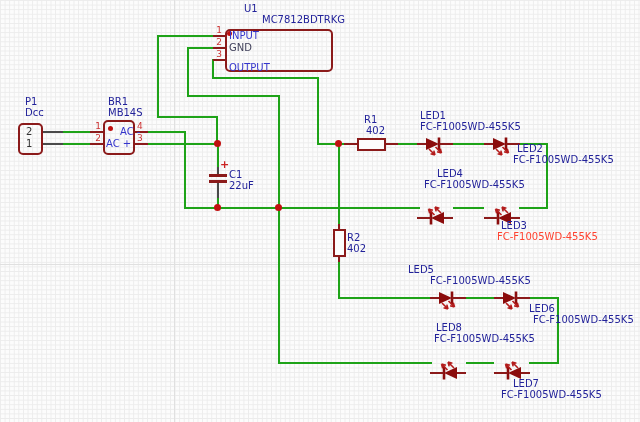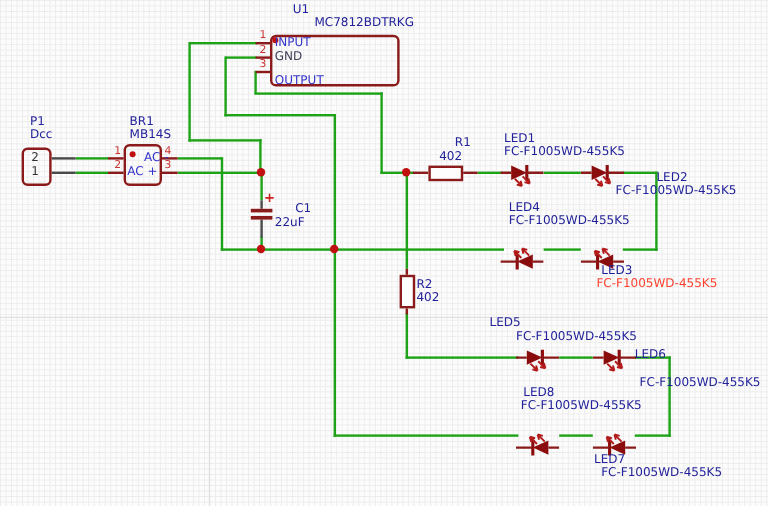--- a/index.html
+++ b/index.html
@@ -136,29 +136,29 @@
     <div class="lbl" style="left:108px;top:96px">BR1</div>
     <div class="lbl" style="left:108px;top:107px">MB14S</div>
   </div>
 
   <div>
     <div class="gstub" style="left:217px;top:167px;width:2px;height:7px"></div>
     <div class="gstub" style="left:217px;top:183px;width:2px;height:15px"></div>
     <div class="plate" style="left:209px;top:174px;width:18px;height:3px"></div>
     <div class="plate" style="left:209px;top:180px;width:18px;height:3px"></div>
     <div class="plus" style="left:220px;top:159px">+</div>
-    <div class="lbl" style="left:246px;top:169px">C1</div>
+    <div class="lbl" style="left:229px;top:169px">C1</div>
     <div class="lbl" style="left:229px;top:180px">22uF</div>
   </div>
 
   <div>
     <div class="stub" style="left:344px;top:143px;width:13px;height:2px"></div>
     <div class="stub" style="left:385px;top:143px;width:13px;height:2px"></div>
     <div class="rbody" style="left:357px;top:138px;width:29px;height:13px"></div>
-    <div class="lbl" style="left:379px;top:114px">R1</div>
+    <div class="lbl" style="left:364px;top:114px">R1</div>
     <div class="lbl" style="left:366px;top:125px">402</div>
   </div>
 
   <div>
     <div class="stub" style="left:338px;top:224px;width:2px;height:6px"></div>
     <div class="stub" style="left:338px;top:255px;width:2px;height:7px"></div>
     <div class="rbody" style="left:333px;top:229px;width:13px;height:28px"></div>
     <div class="lbl" style="left:347px;top:232px">R2</div>
     <div class="lbl" style="left:347px;top:243px">402</div>
   </div>
@@ -183,27 +183,27 @@
     </svg>
   <svg class="led flip" style="left:494px;top:355px" width="36" height="26">
       <use href="#led-sym"></use>
     </svg>
   <svg class="led flip" style="left:430px;top:355px" width="36" height="26">
       <use href="#led-sym"></use>
     </svg>
 
   <div class="lbl" style="left:420px;top:110px">LED1</div>
   <div class="lbl" style="left:420px;top:121px">FC-F1005WD-455K5</div>
-  <div class="lbl" style="left:547px;top:143px">LED2</div>
+  <div class="lbl" style="left:517px;top:143px">LED2</div>
   <div class="lbl" style="left:513px;top:154px">FC-F1005WD-455K5</div>
-  <div class="lbl" style="left:424px;top:168px">LED4</div>
+  <div class="lbl" style="left:437px;top:168px">LED4</div>
   <div class="lbl" style="left:424px;top:179px">FC-F1005WD-455K5</div>
   <div class="lbl" style="left:501px;top:220px">LED3</div>
   <div class="lbl alert" style="left:497px;top:231px">FC-F1005WD-455K5</div>
   <div class="lbl" style="left:408px;top:264px">LED5</div>
   <div class="lbl" style="left:430px;top:275px">FC-F1005WD-455K5</div>
-  <div class="lbl" style="left:529px;top:290px">LED6</div>
+  <div class="lbl" style="left:529px;top:303px">LED6</div>
   <div class="lbl" style="left:533px;top:314px">FC-F1005WD-455K5</div>
   <div class="lbl" style="left:436px;top:322px">LED8</div>
   <div class="lbl" style="left:434px;top:333px">FC-F1005WD-455K5</div>
-  <div class="lbl" style="left:495px;top:378px">LED7</div>
+  <div class="lbl" style="left:513px;top:378px">LED7</div>
   <div class="lbl" style="left:501px;top:389px">FC-F1005WD-455K5</div>
 </div>
 
 </body></html>

